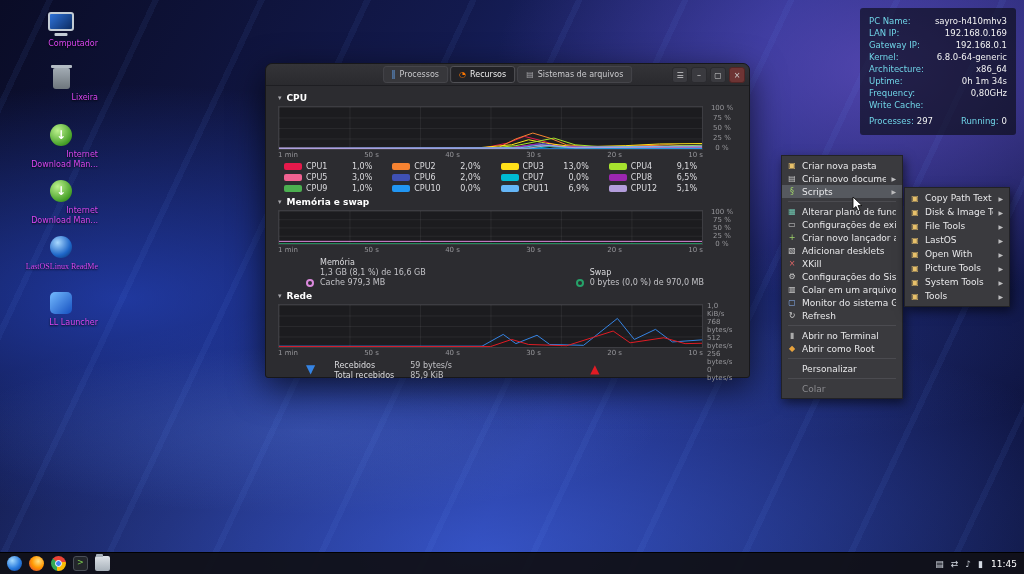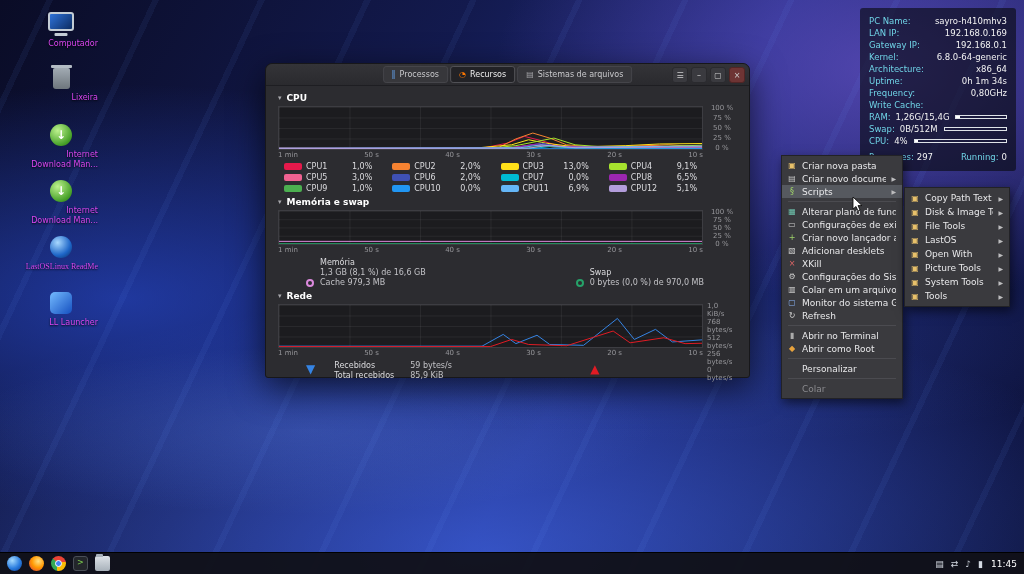--- a/index.html
+++ b/index.html
@@ -181,43 +181,20 @@
       </div>
       <div class="ck-row">
         <span class="ck-label">Frequency:</span>
         <span class="ck-val">0,80GHz</span>
       </div>
       <div class="ck-row">
         <span class="ck-label">Write Cache:</span>
         <span class="ck-val"></span>
       </div>
     </div>
-  <div id="conky-bars">
-      <div class="ck-bar-row">
-        <span class="ck-label">RAM:</span>
-        <span class="ck-bv">1,26G/15,4G</span>
-        <span class="ck-bar">
-          <span class="ck-fill" style="width: 8%;"></span>
-        </span>
-      </div>
-      <div class="ck-bar-row">
-        <span class="ck-label">Swap:</span>
-        <span class="ck-bv">0B/512M</span>
-        <span class="ck-bar">
-          <span class="ck-fill" style="width: 0%;"></span>
-        </span>
-      </div>
-      <div class="ck-bar-row">
-        <span class="ck-label">CPU:</span>
-        <span class="ck-bv">4%</span>
-        <span class="ck-bar">
-          <span class="ck-fill" style="width: 4%;"></span>
-        </span>
-      </div>
-    </div>
   <div class="ck-proc">
     <span class="ck-label">Processes:</span>
     <span class="ck-pv">297</span>
     <span class="ck-label ck-run">Running:</span>
     <span class="ck-pv">0</span>
   </div>
 </div>
 
 <div class="window">
   <div class="titlebar">

